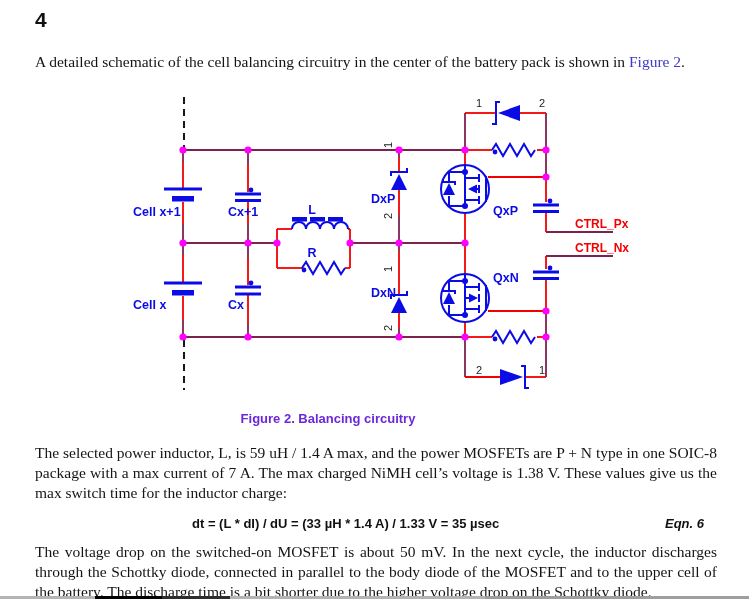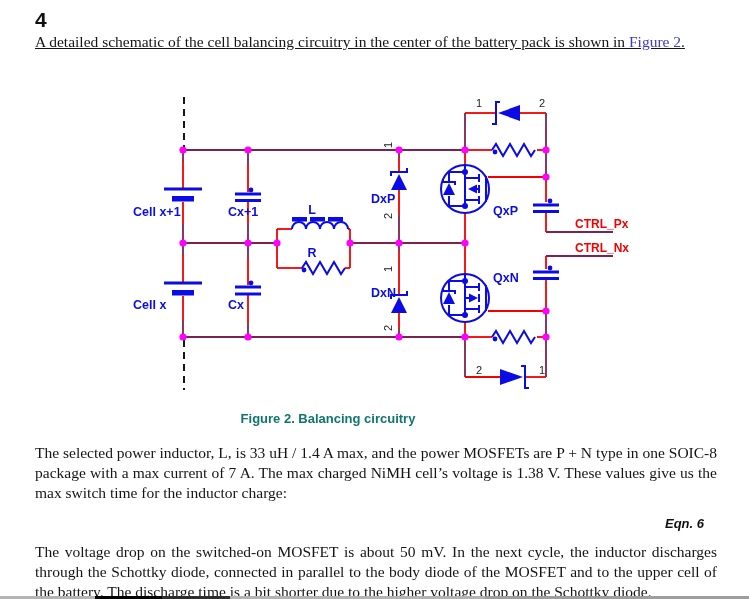--- a/index.html
+++ b/index.html
@@ -5,27 +5,27 @@
   html,body{margin:0;padding:0;background:#fff;}
   #page{position:relative;width:749px;height:599px;background:#ffffff;overflow:hidden;
         font-family:"Liberation Serif", serif;color:#1a1a1a;}
   .abs{position:absolute;}
   
   #heading{top:8px;left:35px;display:flex;gap:0;
            font-family:"Liberation Sans", sans-serif;font-weight:bold;font-size:21px;color:#111;}
   #heading .num{width:64px;}
   
   .para{left:35px;width:682px;font-size:15.5px;line-height:20px;text-align:justify;color:#141414;}
-  #p1{top:32px;text-decoration:underline;}
+  #p1{top:52px;}
   #p2{top:443px;}
   #p3{top:542px;}
   a.figlink{color:#3a3ac8;text-decoration:none;cursor:pointer;}
   
   #caption{top:411px;left:0;width:656px;text-align:center;
-           font-family:"Liberation Sans", sans-serif;font-weight:bold;font-size:13px;color:#0f766e;}
+           font-family:"Liberation Sans", sans-serif;font-weight:bold;font-size:13px;color:#6d28d9;}
   
   #eqn-body{top:516px;left:192px;font-family:"Liberation Sans", sans-serif;font-weight:bold;font-size:13px;color:#111;}
   #eqn-tag{top:516px;left:665px;font-family:"Liberation Sans", sans-serif;font-weight:bold;font-style:italic;font-size:13px;color:#111;}
   
   #strip{top:596px;left:0;width:749px;height:3px;background:#b4b4b4;}
   #strip .seg{position:absolute;top:0;height:3px;}
   
   #schem{top:88px;left:0;}
   .w{stroke:#7d2150;stroke-width:1.8;fill:none;}              
   .p{stroke:#f40000;stroke-width:1.8;fill:none;}              
@@ -278,22 +278,23 @@
     <text class="pin" x="479" y="286" text-anchor="middle">2</text>
     <text class="pin" x="542" y="286" text-anchor="middle">1</text>
     <text class="pin" transform="translate(392,57) rotate(-90)" text-anchor="middle">1</text>
     <text class="pin" transform="translate(392,128) rotate(-90)" text-anchor="middle">2</text>
     <text class="pin" transform="translate(392,181) rotate(-90)" text-anchor="middle">1</text>
     <text class="pin" transform="translate(392,240) rotate(-90)" text-anchor="middle">2</text>
   </svg>
 
   <div id="caption" class="abs">Figure 2. Balancing circuitry</div>
 
-  <div id="p2" class="abs para">The selected power inductor, L, is 33 uH / 1.4 A max, and the power MOSFETs are P + N type in one SOIC-8 package with a max current of 7 A. The max charged NiMH cell’s voltage is 1.38 V. These values give us the max switch time for the inductor charge:</div>
-
+  <div id="p2" class="abs para">The selected power inductor, L, is 59 uH / 1.4 A max, and the power MOSFETs are P + N type in one SOIC-8 package with a max current of 7 A. The max charged NiMH cell’s voltage is 1.38 V. These values give us the max switch time for the inductor charge:</div>
+
+  <div id="eqn-body" class="abs">dt = (L * dI) / dU = (33 µH * 1.4 A) / 1.33 V = 35 µsec</div>
   <div id="eqn-tag" class="abs">Eqn. 6</div>
 
   <div id="p3" class="abs para">The voltage drop on the switched-on MOSFET is about 50 mV. In the next cycle, the inductor discharges through the Schottky diode, connected in parallel to the body diode of the MOSFET and to the upper cell of the battery. The discharge time is a bit shorter due to the higher voltage drop on the Schottky diode.</div>
 
   <div id="strip" class="abs">
     <div class="seg" style="left:95px;width:67px;background:#000;"></div>
     <div class="seg" style="left:162px;width:68px;background:#2e2e2e;"></div>
     <div class="seg" style="left:485px;width:264px;background:#9e9e9e;"></div>
   </div>
 

